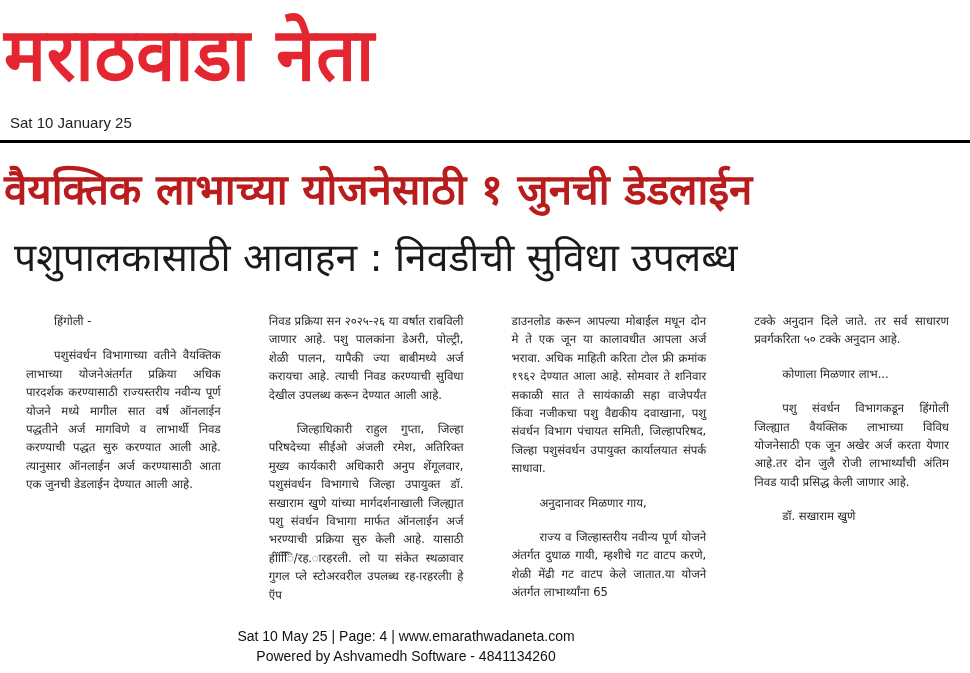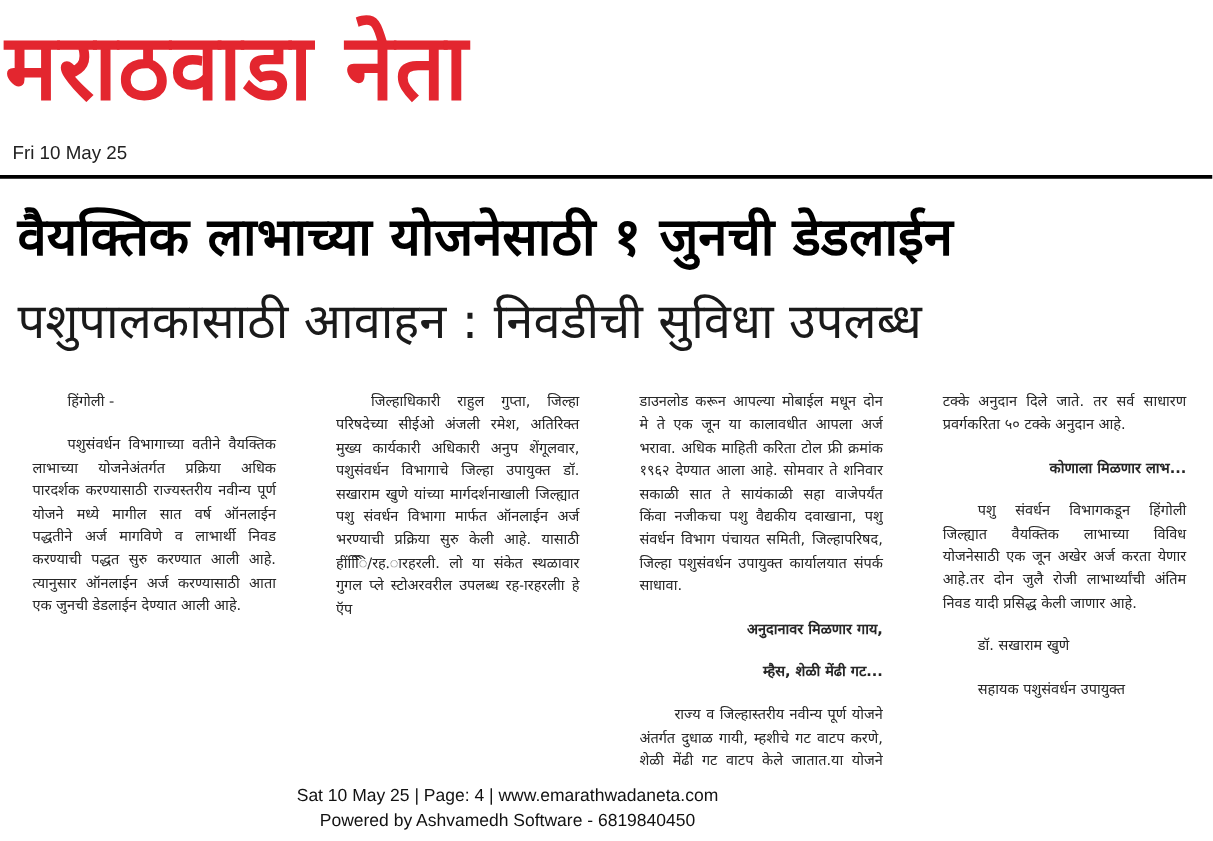--- a/index.html
+++ b/index.html
@@ -1,61 +1,60 @@
 <!DOCTYPE html>
 <html><head>
 <meta charset="utf-8">
 <style>
   html, body { margin:0; padding:0; background:#ffffff; }
   body { width:970px; height:673px; position:relative; overflow:hidden; font-family:"DejaVu Sans", sans-serif; color:#1a1a1a; }
   .masthead { position:absolute; left:0; top:0; width:970px; height:140px; }
   .logo { position:absolute; left:4px; top:6px; font-family:"DejaVu Sans", sans-serif; font-weight:bold; font-size:70px; line-height:92px; color:#e3262f; letter-spacing:1px; transform:scaleY(1.05); transform-origin:top left; }
   .date { position:absolute; left:10px; top:114px; font-family:"Liberation Sans", sans-serif; font-size:15px; color:#222; }
   .rule { position:absolute; left:0; top:140px; width:970px; height:3px; background:#000; }
-  .headline { position:absolute; left:14px; top:160px; width:950px; font-family:"DejaVu Sans", sans-serif; font-weight:bold; font-size:42px; line-height:60px; color:#000000; white-space:nowrap; }
+  .headline { position:absolute; left:4px; top:160px; width:950px; font-family:"DejaVu Sans", sans-serif; font-weight:bold; font-size:42px; line-height:60px; color:#b91c1c; white-space:nowrap; }
   .subhead { position:absolute; left:14px; top:228px; width:950px; font-family:"DejaVu Sans", sans-serif; font-weight:normal; font-size:39px; line-height:60px; color:#1a1a1a; white-space:nowrap; }
   .columns { position:absolute; left:10px; top:296px; width:955px; height:322px; display:flex; gap:16px; }
   .col { flex:1; font-family:"DejaVu Sans", sans-serif; font-size:11.6px; line-height:18.4px; text-align:justify; color:#262626; overflow:hidden; }
   .col p { margin:16px; text-indent:28px; }
   .col p.noind { text-indent:0; }
-  .col p.sub { font-weight:bold; text-indent:28px; text-align:right; }
+  .col p.sub { font-weight:normal; text-indent:28px; text-align:left; }
   .col p.sign { font-weight:normal; text-indent:28px; text-align:left; }
   .footer { position:absolute; left:0; top:626px; width:812px; text-align:center; font-family:"Liberation Sans", sans-serif; font-size:14px; line-height:20px; color:#111; }
 </style>
 </head>
 <body>
 
 <div class="masthead">
   <div class="logo">मराठवाडा नेता</div>
-  <div class="date">Fri 10 May 25</div>
+  <div class="date">Sat 10 January 25</div>
 </div>
 <div class="rule"></div>
 
 <h1 class="headline" style="margin:0;">वैयक्तिक लाभाच्या योजनेसाठी १ जुनची डेडलाईन</h1>
 <h2 class="subhead" style="margin:0;">पशुपालकासाठी आवाहन : निवडीची सुविधा उपलब्ध</h2>
 
 <div class="columns">
   <div class="col">
     <p>हिंगोली -</p>
     <p>पशुसंवर्धन विभागाच्या वतीने वैयक्तिक लाभाच्या योजनेअंतर्गत प्रक्रिया अधिक पारदर्शक करण्यासाठी राज्यस्तरीय नवीन्य पूर्ण योजने मध्ये मागील सात वर्ष ऑनलाईन पद्धतीने अर्ज मागविणे व लाभार्थी निवड करण्याची पद्धत सुरु करण्यात आली आहे. त्यानुसार ऑनलाईन अर्ज करण्यासाठी आता एक जुनची डेडलाईन देण्यात आली आहे.</p>
   </div>
   <div class="col">
+    <p class="noind">निवड प्रक्रिया सन २०२५-२६ या वर्षात राबविली जाणार आहे. पशु पालकांना डेअरी, पोल्ट्री, शेळी पालन, यापैकी ज्या बाबीमध्ये अर्ज करायचा आहे. त्याची निवड करण्याची सुविधा देखील उपलब्ध करून देण्यात आली आहे.</p>
     <p>जिल्हाधिकारी राहुल गुप्ता, जिल्हा परिषदेच्या सीईओ अंजली रमेश, अतिरिक्त मुख्य कार्यकारी अधिकारी अनुप शेंगूलवार, पशुसंवर्धन विभागाचे जिल्हा उपायुक्त डॉ. सखाराम खुणे यांच्या मार्गदर्शनाखाली जिल्ह्यात पशु संवर्धन विभागा मार्फत ऑनलाईन अर्ज भरण्याची प्रक्रिया सुरु केली आहे. यासाठी हींििि/रह.ारहरली. लो या संकेत स्थळावार गुगल प्ले स्टोअरवरील उपलब्ध रह-ारहरलीा हे ऍप</p>
   </div>
   <div class="col">
     <p class="noind">डाउनलोड करून आपल्या मोबाईल मधून दोन मे ते एक जून या कालावधीत आपला अर्ज भरावा. अधिक माहिती करिता टोल फ्री क्रमांक १९६२ देण्यात आला आहे. सोमवार ते शनिवार सकाळी सात ते सायंकाळी सहा वाजेपर्यंत किंवा नजीकचा पशु वैद्यकीय दवाखाना, पशु संवर्धन विभाग पंचायत समिती, जिल्हापरिषद, जिल्हा पशुसंवर्धन उपायुक्त कार्यालयात संपर्क साधावा.</p>
     <p class="sub">अनुदानावर मिळणार गाय,</p>
-    <p class="sub">म्हैस, शेळी मेंढी गट...</p>
     <p>राज्य व जिल्हास्तरीय नवीन्य पूर्ण योजने अंतर्गत दुधाळ गायी, म्हशीचे गट वाटप करणे, शेळी मेंढी गट वाटप केले जातात.या योजने अंतर्गत लाभार्थ्यांना 65</p>
   </div>
   <div class="col">
     <p class="noind">टक्के अनुदान दिले जाते. तर सर्व साधारण प्रवर्गकरिता ५० टक्के अनुदान आहे.</p>
     <p class="sub">कोणाला मिळणार लाभ...</p>
     <p>पशु संवर्धन विभागकडून हिंगोली जिल्ह्यात वैयक्तिक लाभाच्या विविध योजनेसाठी एक जून अखेर अर्ज करता येणार आहे.तर दोन जुलै रोजी लाभार्थ्यांची अंतिम निवड यादी प्रसिद्ध केली जाणार आहे.</p>
     <p class="sign">डॉ. सखाराम खुणे</p>
-    <p class="sign">सहायक पशुसंवर्धन उपायुक्त</p>
   </div>
 </div>
 
 <div class="footer">
   <div>Sat 10 May 25 | Page: 4 | www.emarathwadaneta.com</div>
-  <div>Powered by Ashvamedh Software - 6819840450</div>
+  <div>Powered by Ashvamedh Software - 4841134260</div>
 </div>
 
 </body></html>

